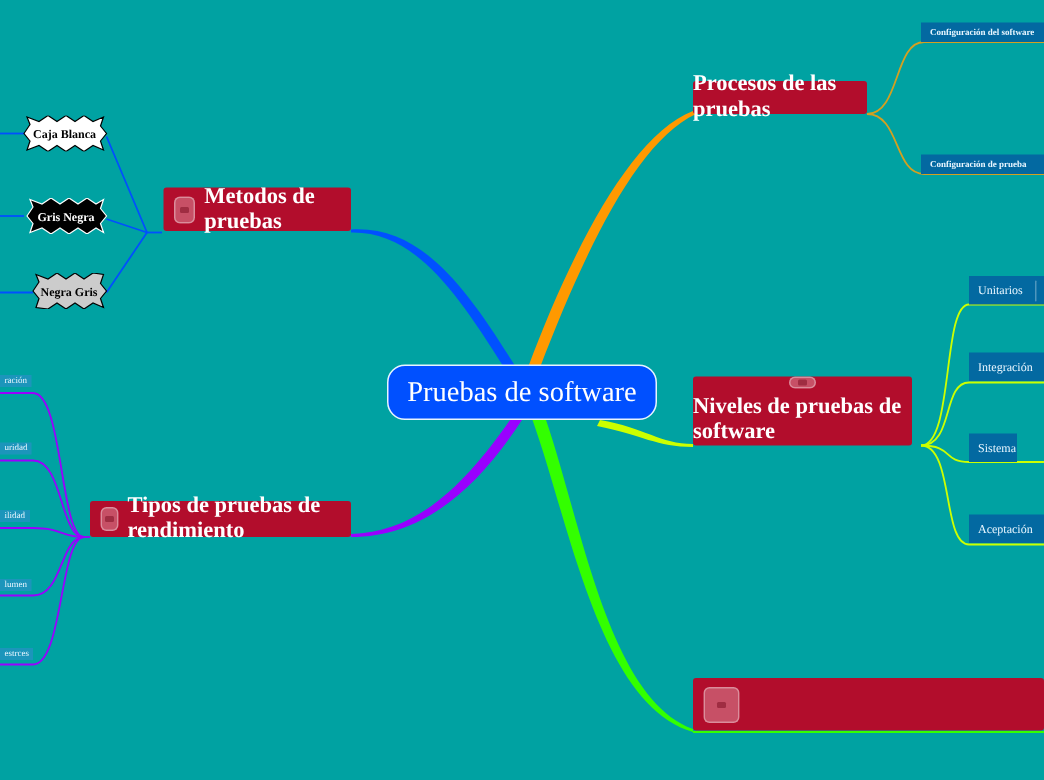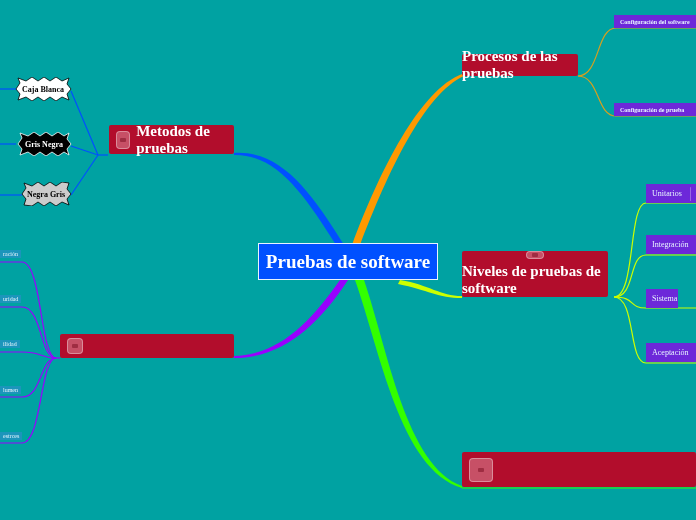--- a/index.html
+++ b/index.html
@@ -5,38 +5,38 @@
   html, body { margin:0; padding:0; }
   body {
     width:696px; height:520px; overflow:hidden; position:relative;
     background:#00a2a2;
     font-family:"Liberation Serif", "DejaVu Serif", serif;
   }
   svg.links { position:absolute; left:0; top:0; width:696px; height:520px; }
   .node { position:absolute; box-sizing:border-box; }
   .central {
     left:258px; top:243px; width:180px; height:37px;
-    background:#0050ff; border:1.5px solid #e8f4ff; border-radius:0;
-    color:#fff; font-weight:bold; font-size:19px;
+    background:#0050ff; border:1.5px solid #e8f4ff; border-radius:12px;
+    color:#fff; font-weight:normal; font-size:19px;
     display:flex; align-items:center; justify-content:center;
   }
   .main {
     background:#b20d2c; border-radius:2px; color:#fff;
     font-weight:bold; font-size:15px;
     display:flex; align-items:center;
   }
   .main .cam {
     width:18px; height:18px; border-radius:4px;
     background:rgba(255,255,255,0.28); border:1px solid rgba(255,255,255,0.35);
     margin:0 6px 0 7px; display:flex; align-items:center; justify-content:center;
     box-sizing:border-box;
   }
   .main .cam span { width:6px; height:4px; border-radius:1px; background:rgba(120,10,30,0.5); }
   .sub {
-    background:#6d28d9; color:#e8f6ff; font-size:8px;
+    background:#0369a1; color:#e8f6ff; font-size:8px;
     display:flex; align-items:center; padding:0 6px; box-sizing:border-box;
     white-space:nowrap;
   }
   .sub.small { font-size:6px; font-weight:bold; }
   .sub .mini {
     width:14px; height:14px; border-radius:3px; background:rgba(255,255,255,0.3);
     margin-left:8px; display:inline-block;
   }
   .burst { position:absolute; }
   .burst svg { position:absolute; left:0; top:0; }
@@ -153,18 +153,19 @@
   <svg width="52" height="24" viewBox="0 0 52 24">
     <polygon points="2,12 6,6 4,1 12,4 18,0 24,4 30,0 36,4 42,0 49,1 47,7 51,12 47,17 49,23 42,20 36,24 30,20 24,24 18,20 12,24 4,23 6,17" fill="#cccccc" stroke="#000" stroke-width="0.8"></polygon>
   </svg>
   <div class="txt" style="color:#000;">Negra Gris</div>
 </div>
 
 <div class="node main" style="left:60px;top:334px;width:174px;height:24px;">
   <div class="cam" style="width:16px;height:16px;">
       <span></span>
     </div>
+  <span>Tipos de pruebas de rendimiento</span>
 </div>
 <div class="lefttext" style="left:0;top:250px;"><span>ración</span></div>
 <div class="lefttext" style="left:0;top:295px;"><span>uridad</span></div>
 <div class="lefttext" style="left:0;top:340px;"><span>ilidad</span></div>
 <div class="lefttext" style="left:0;top:386px;"><span>lumen</span></div>
 <div class="lefttext" style="left:0;top:432px;"><span>estrces</span></div>
 
 </body></html>

